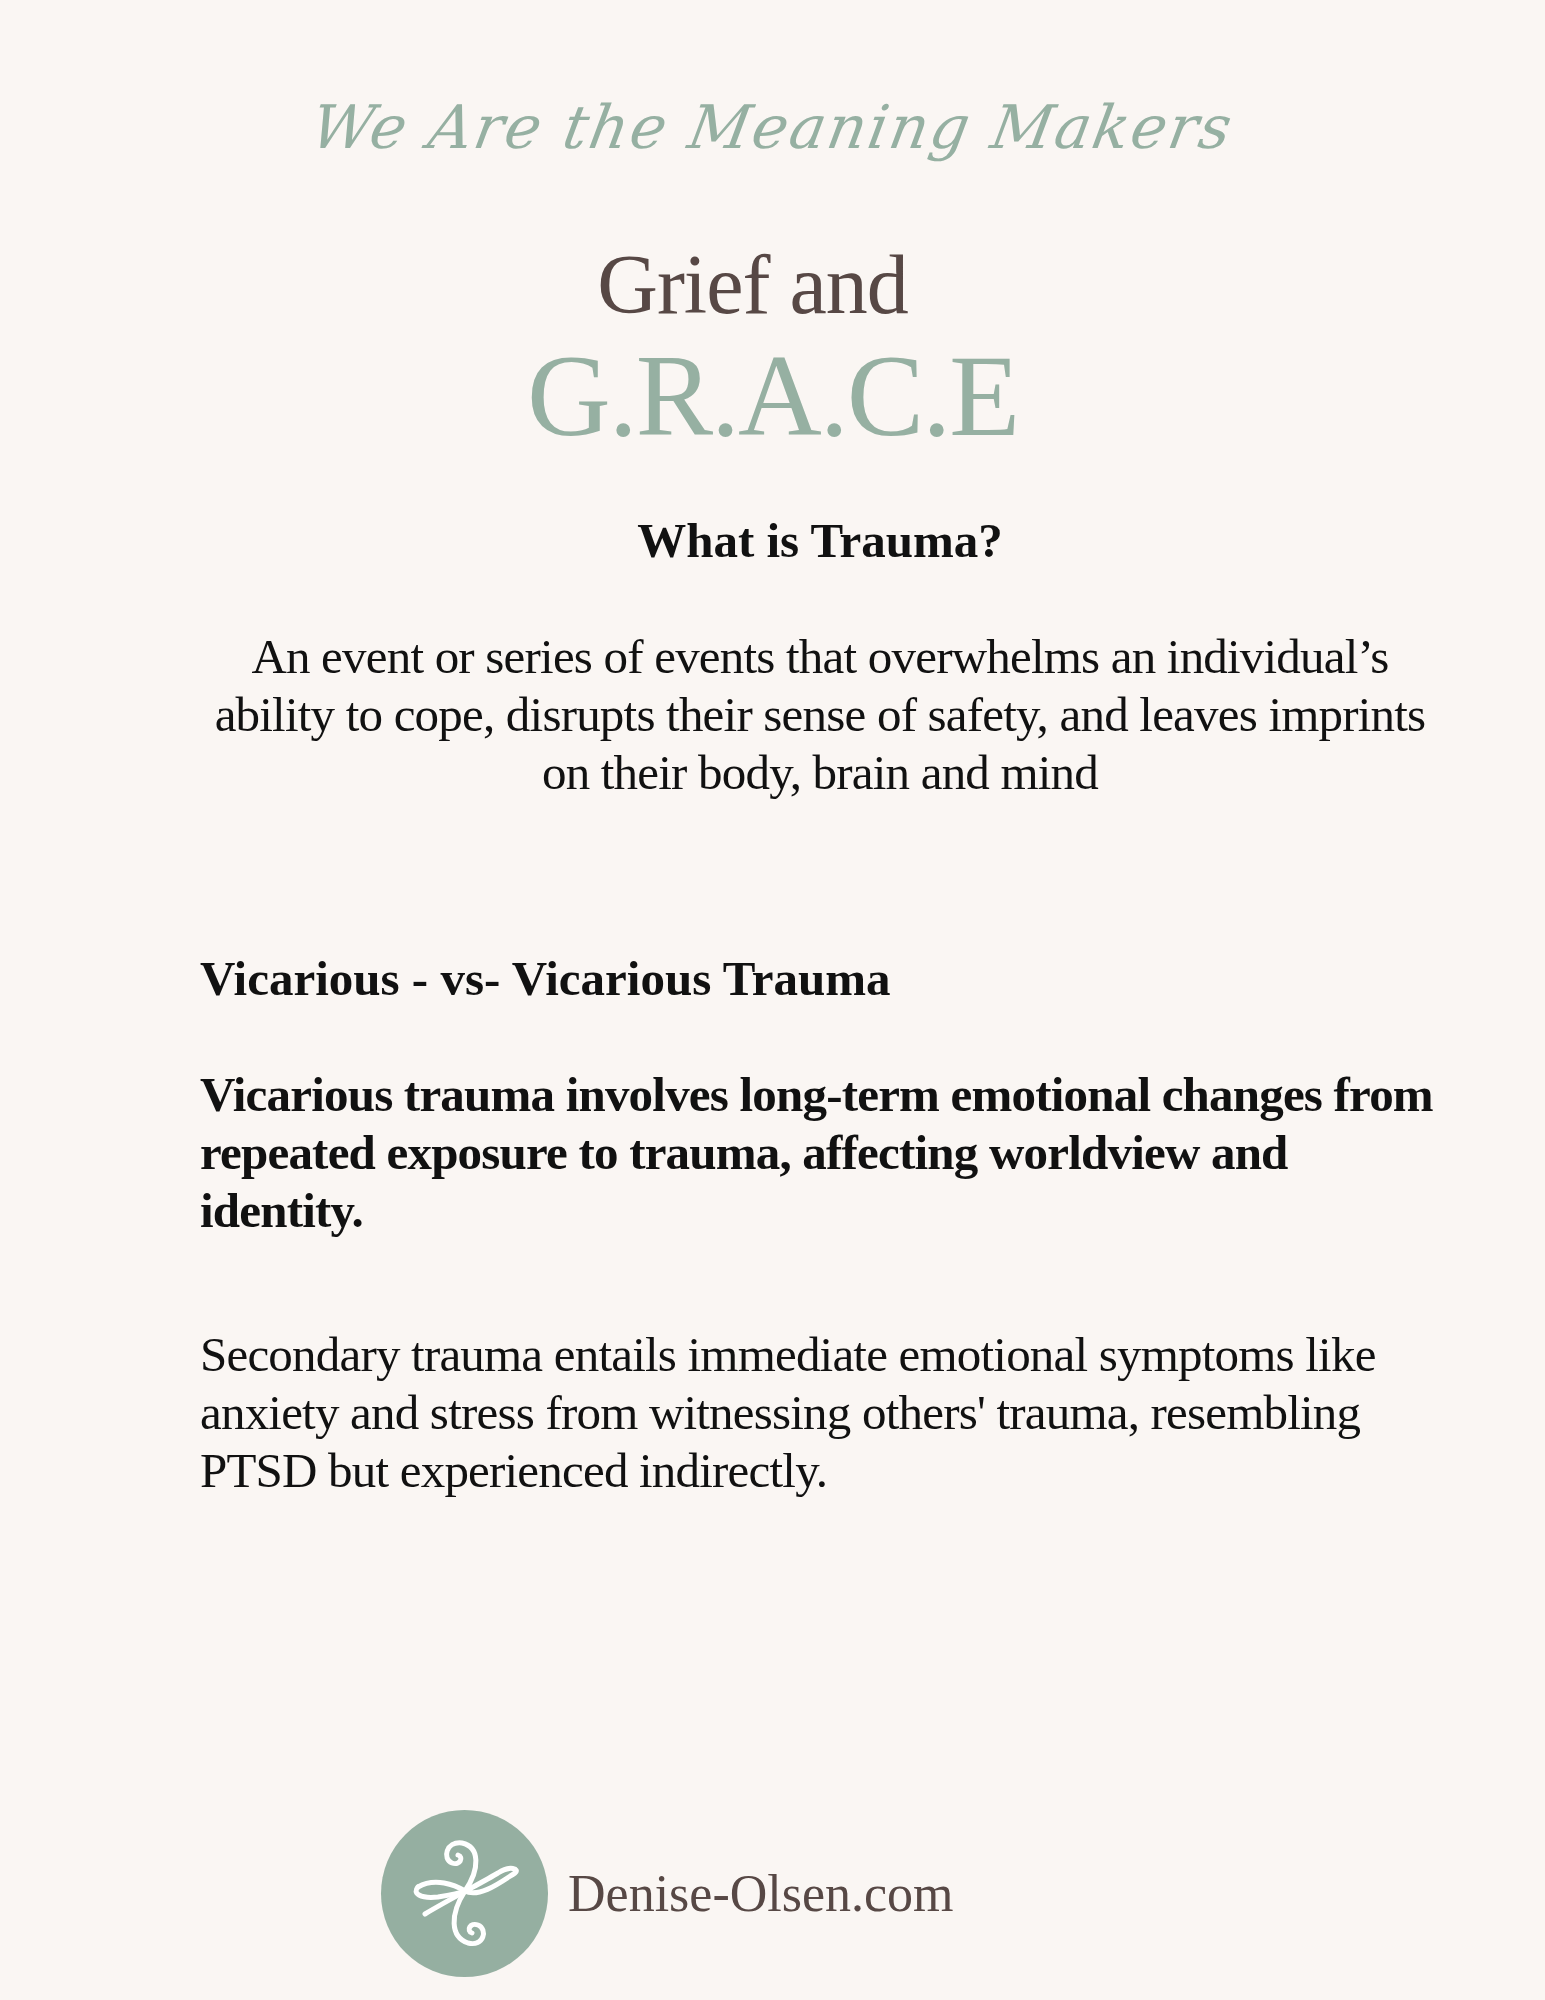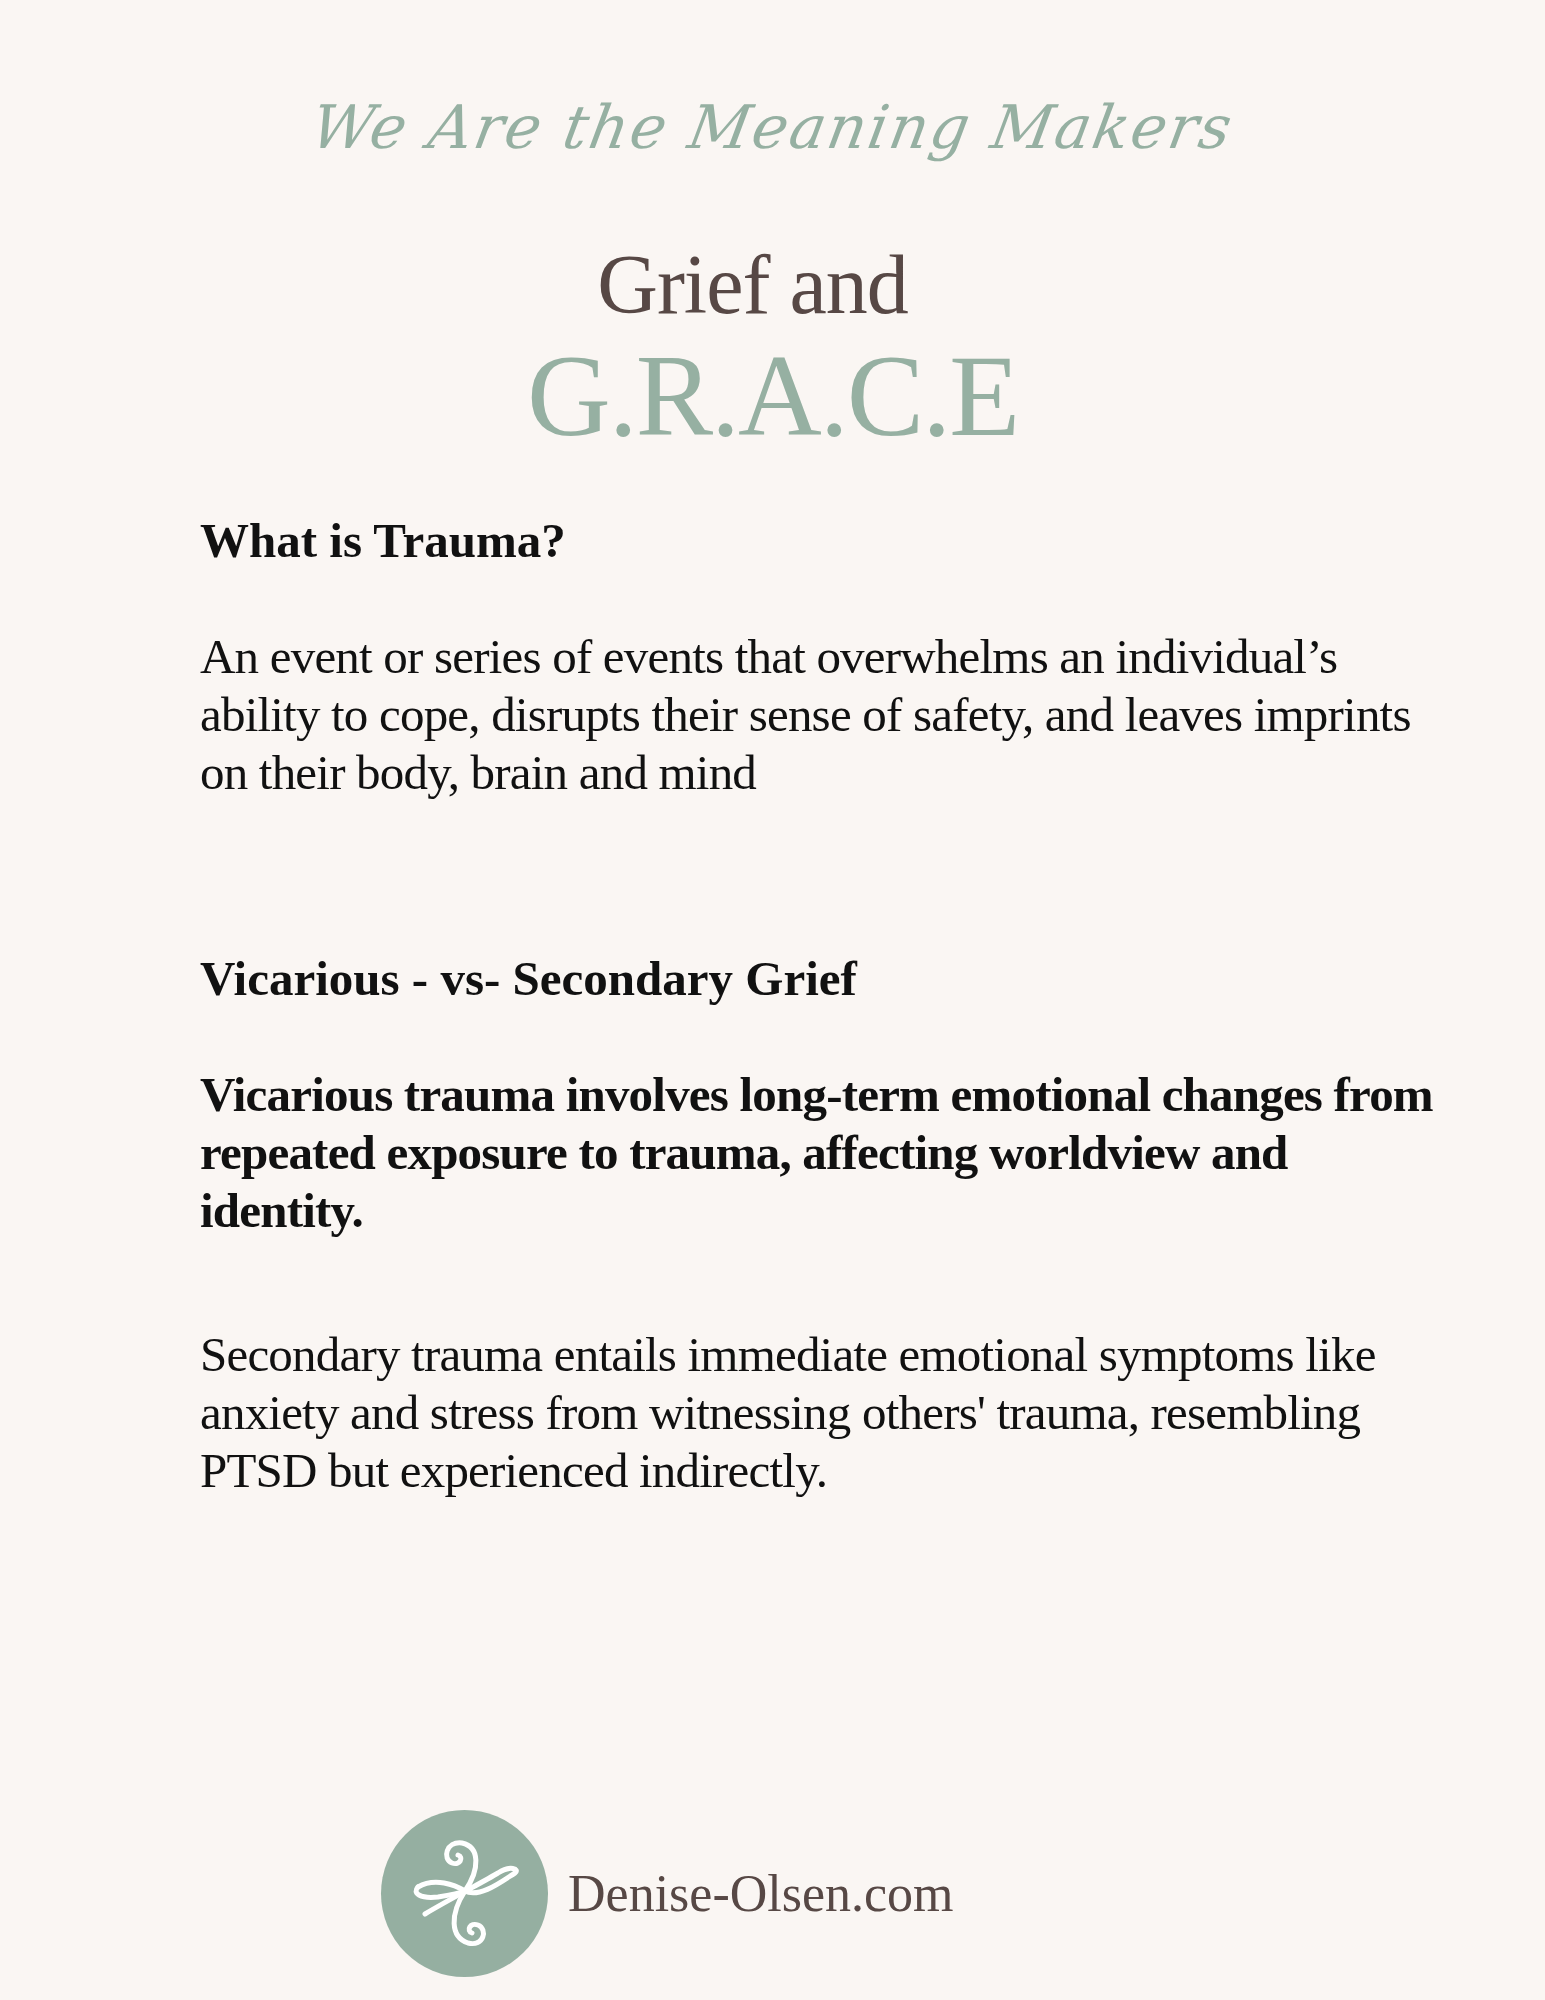--- a/index.html
+++ b/index.html
@@ -92,27 +92,27 @@
     color: #574845;
   }
 </style>
 </head>
 <body>
 
 <div class="script-title">We Are the Meaning Makers</div>
 <div class="title-grief">Grief and</div>
 <div class="title-grace">G.R.A.C.E</div>
 
-<div class="content" style="top:512px;">
+<div class="content" style="top:512px;text-align:center;">
   <h2 class="heading">What is Trauma?</h2>
   <p class="para" style="margin-top:58px;">An event or series of events that overwhelms an individual’s ability to cope, disrupts their sense of safety, and leaves imprints on their body, brain and mind</p>
 </div>
 
 <div class="content" style="top:950px;">
-  <h2 class="heading">Vicarious - vs- Secondary Grief</h2>
+  <h2 class="heading">Vicarious - vs- Vicarious Trauma</h2>
   <p class="para" style="margin-top:58px;font-weight:bold;">Vicarious trauma involves long-term emotional changes from repeated exposure to trauma, affecting worldview and identity.</p>
   <p class="para" style="margin-top:86px;">Secondary trauma entails immediate emotional symptoms like anxiety and stress from witnessing others' trauma, resembling PTSD but experienced indirectly.</p>
 </div>
 
 <div class="footer">
   <div class="logo-circle">
     <svg width="110" height="130" viewBox="0 0 110 130">
       <g fill="none" stroke="#ffffff" stroke-width="5" stroke-linecap="round">
         <path d="M55 62 C70 40, 70 18, 52 14 C36 12, 32 30, 42 34 C50 37, 54 28, 48 26"></path>
         <path d="M55 62 C40 85, 40 108, 58 114 C74 118, 78 100, 68 96 C60 93, 56 102, 62 104"></path>

